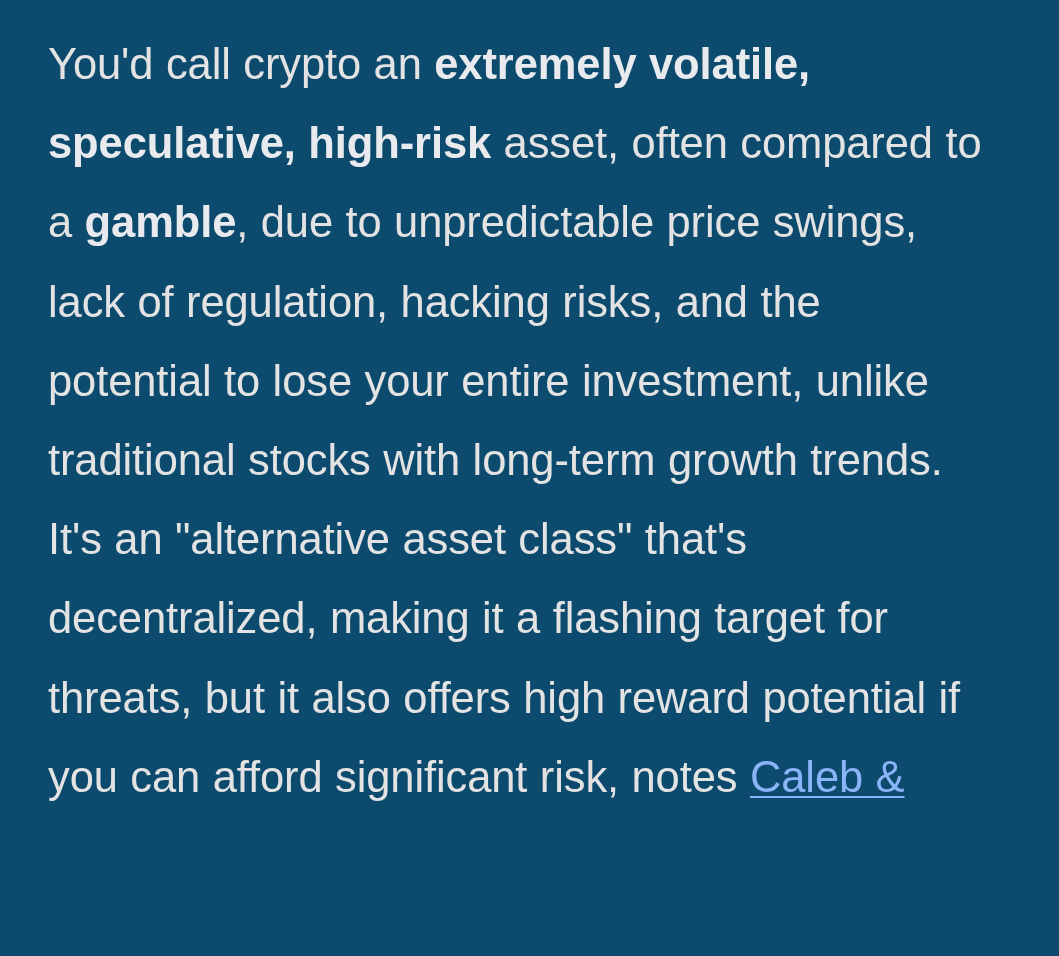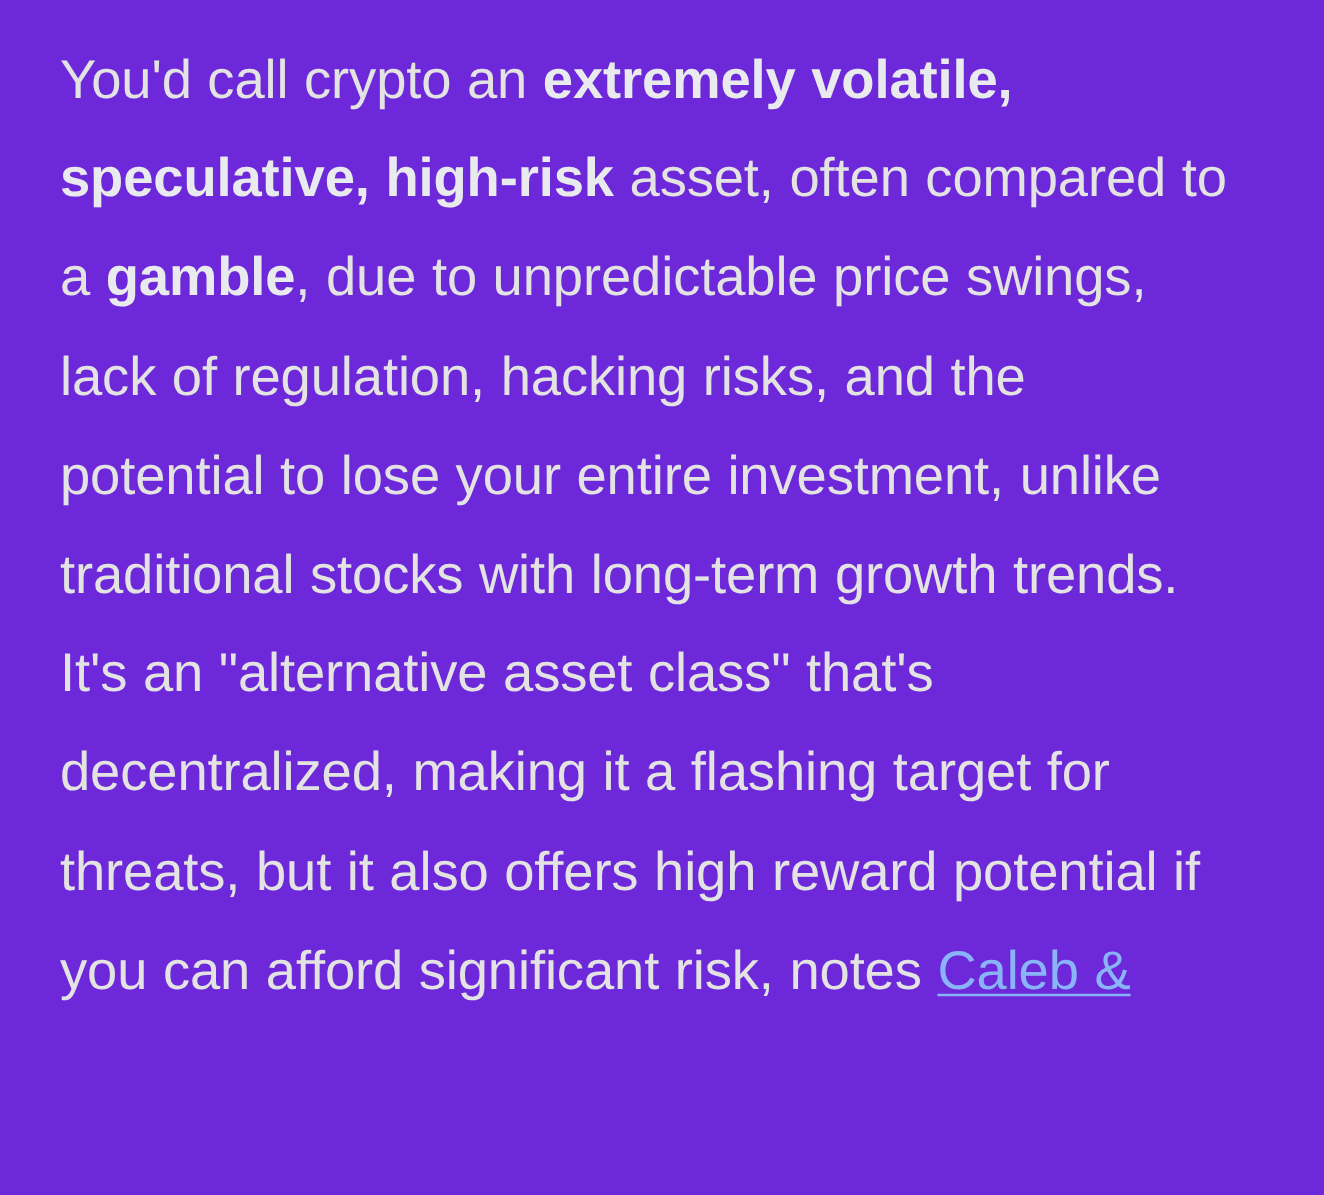--- a/index.html
+++ b/index.html
@@ -11,21 +11,21 @@
     width: 1059px;
     height: 956px;
     overflow: hidden;
     font-family: "Liberation Sans", sans-serif;
   }
 
   #answer-panel {
     box-sizing: border-box;
     width: 1059px;
     height: 956px;
-    background: #6d28d9;
+    background: #0c4a6e;
     padding: 25px 74px 0 48px;
     overflow: hidden;
   }
 
   #answer-paragraph {
     margin: 0;
     color: #e3e3e3;
     font-size: 43.5px;
     line-height: 79.2px;
     font-weight: 400;

